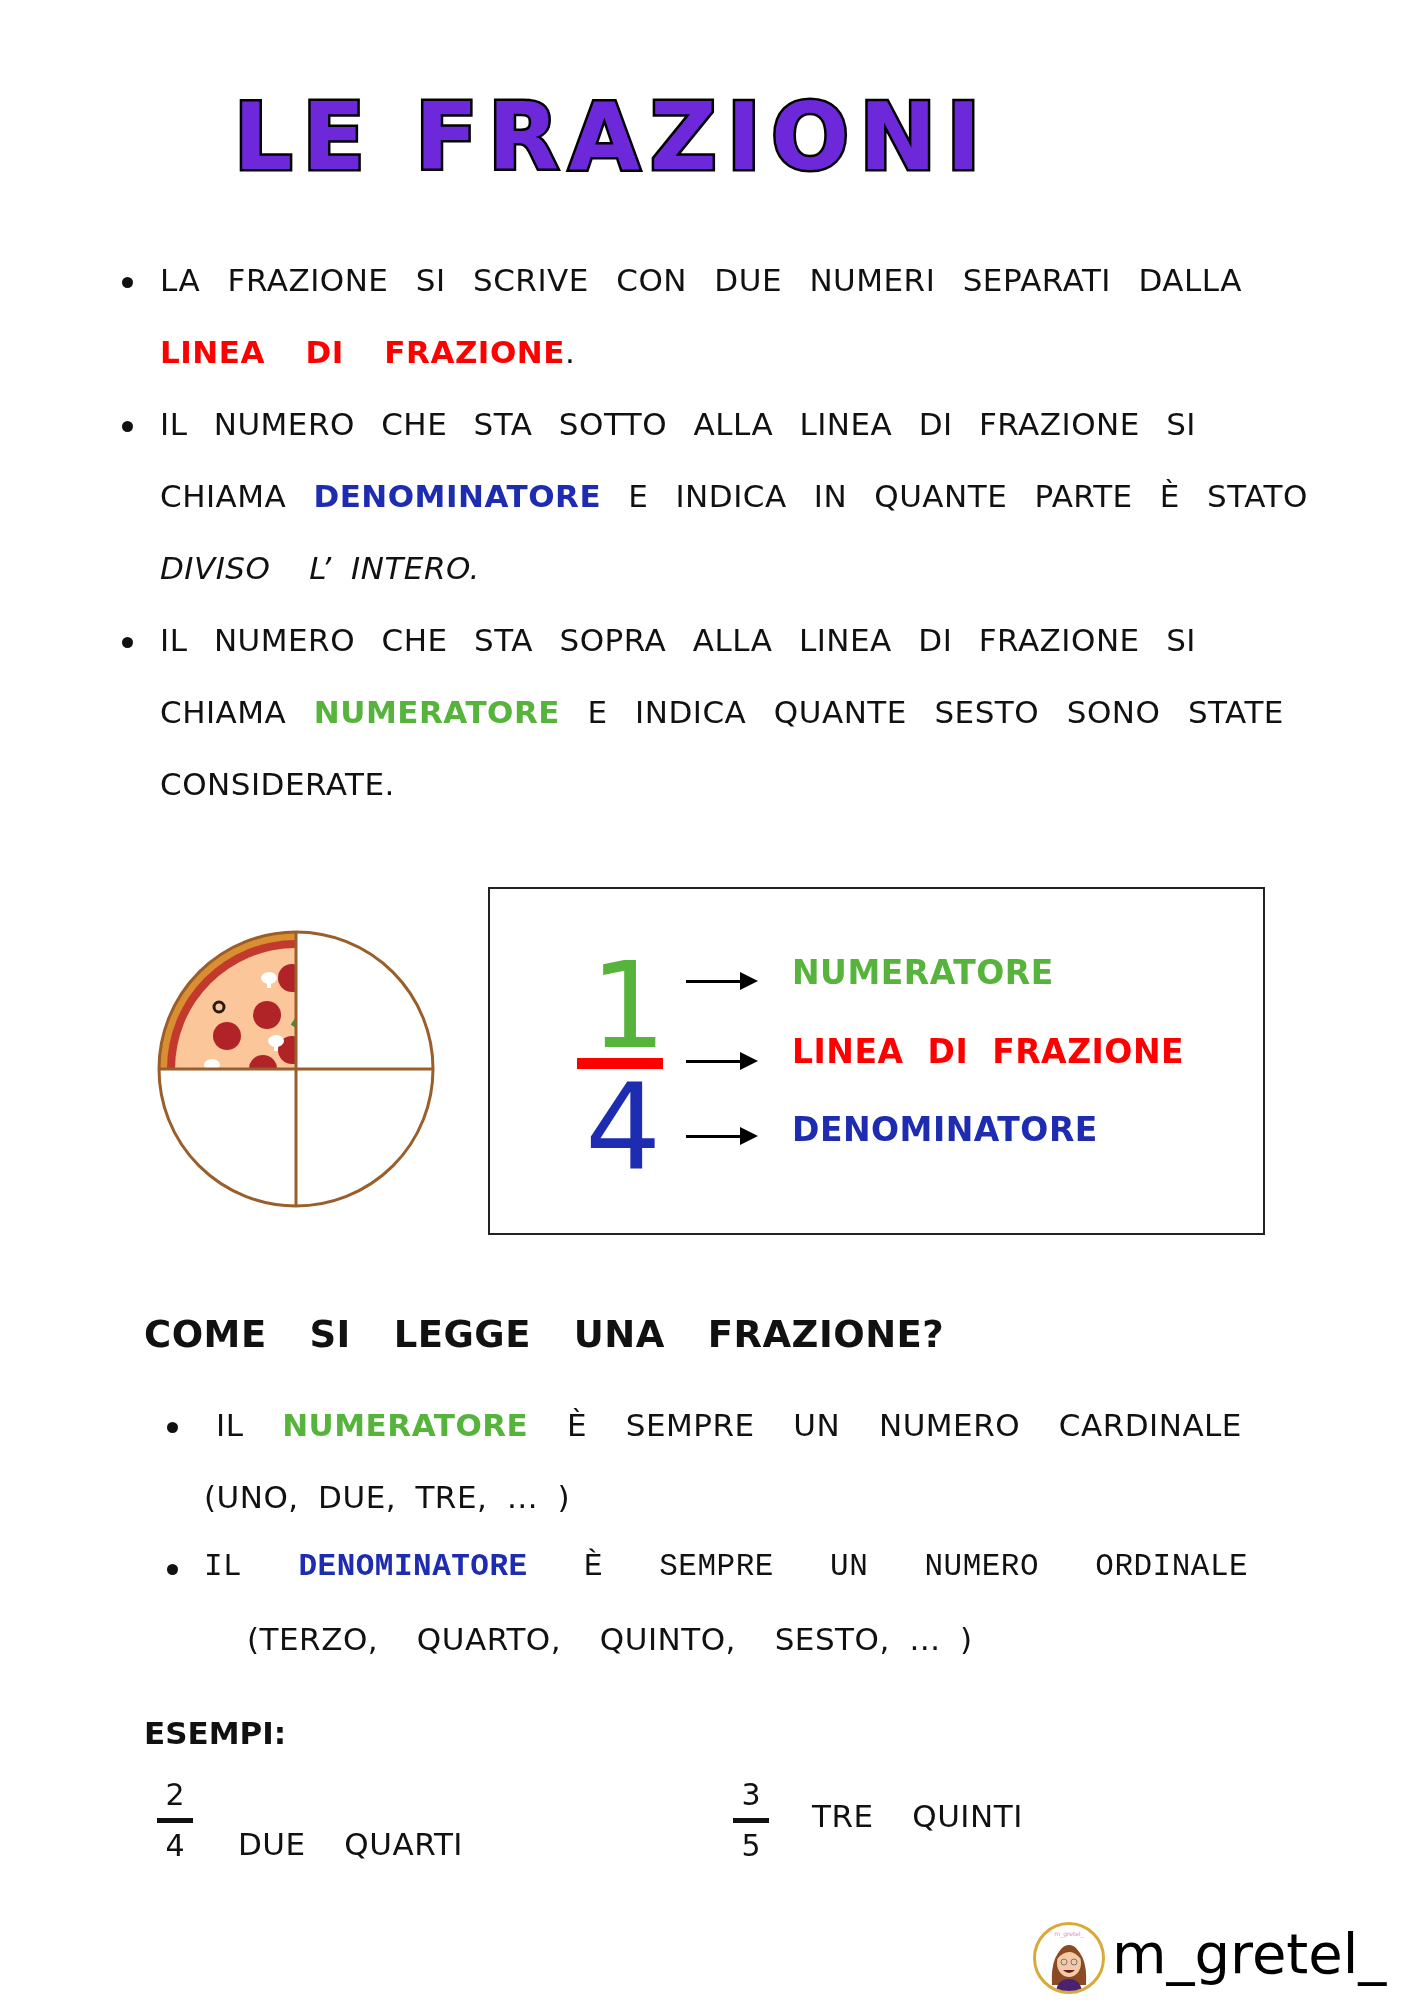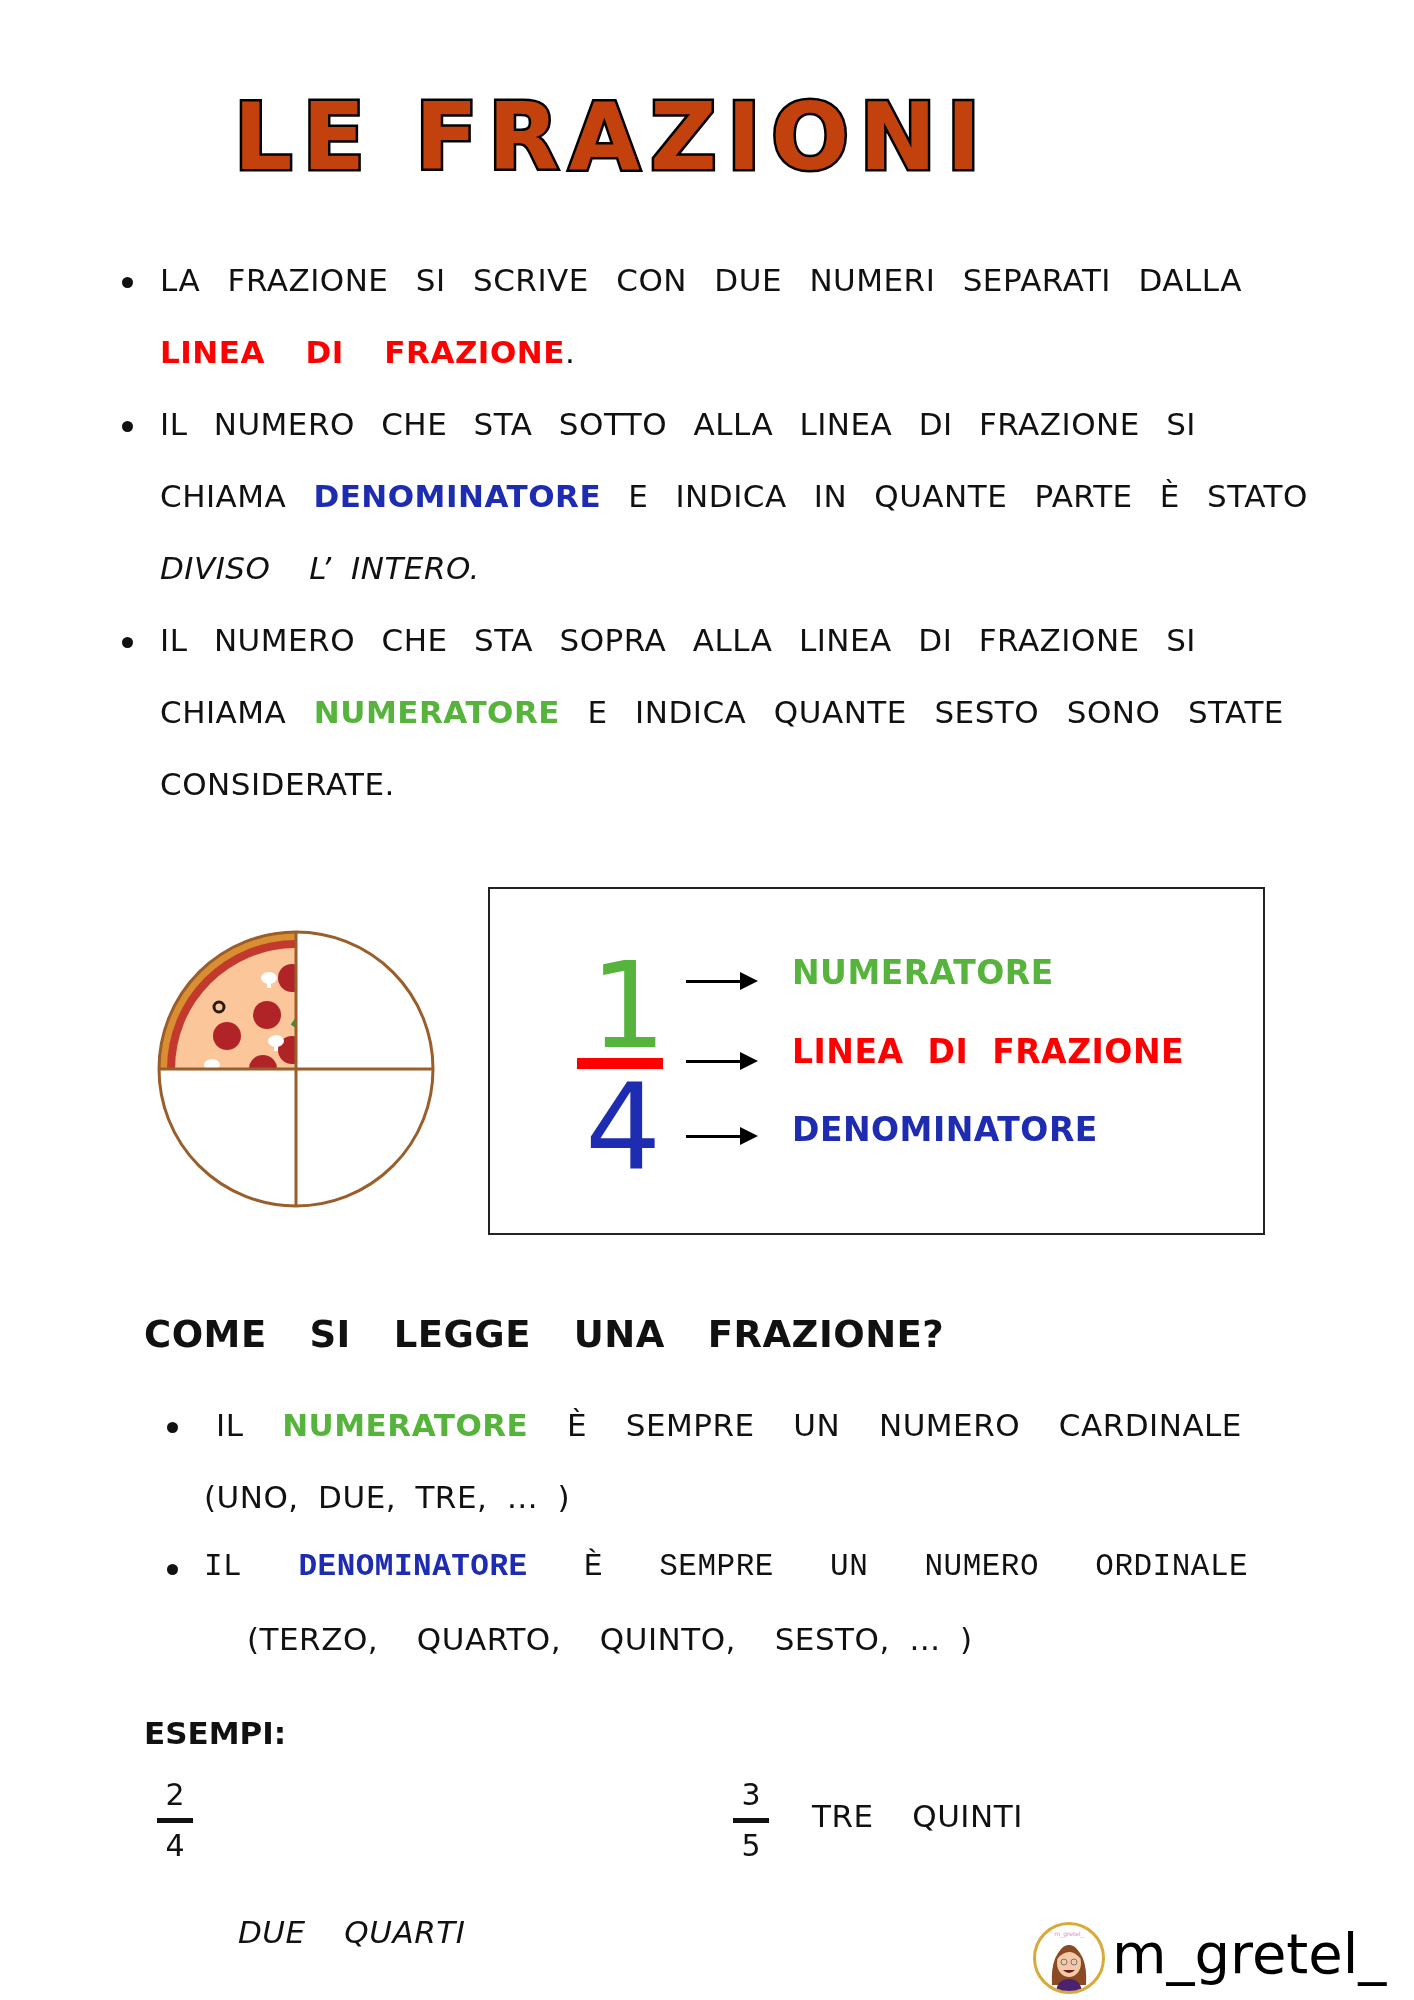--- a/index.html
+++ b/index.html
@@ -4,21 +4,21 @@
 <style>
   html, body { margin: 0; padding: 0; background: #ffffff; }
   body { width: 1414px; height: 2000px; position: relative; overflow: hidden;
          font-family: "DejaVu Sans", sans-serif; color: #111111; }
   .abs { position: absolute; white-space: nowrap; }
 
   
   .title { left: 0; width: 1224px; top: 92px; text-align: center;
            font-family: "DejaVu Sans", sans-serif; font-weight: bold;
            font-size: 92px; letter-spacing: 10px; line-height: 1;
-           color: #c2410c; -webkit-text-stroke: 5px #000000; paint-order: stroke fill; }
+           color: #6d28d9; -webkit-text-stroke: 5px #000000; paint-order: stroke fill; }
   .title .gap { display: inline-block; width: 40px; }
 
   .line { font-size: 31px; line-height: 36px; letter-spacing: 0.5px; word-spacing: 9px; }
   .bullet { width: 11px; height: 11px; border-radius: 50%; background: #111; }
   .red { color: #ff0000; font-weight: bold; }
   .blue { color: #1d2cb0; font-weight: bold; }
   .green { color: #56b33b; font-weight: bold; }
 
   .just { display: flex; justify-content: space-between; gap: 9px; }
 
@@ -171,21 +171,21 @@
 <div class="abs line" style="left:204px; top:1549px; white-space:pre;font-family:Liberation Mono, monospace;"><span>IL</span>  <span class="blue">DENOMINATORE</span>  <span>È  SEMPRE  UN  NUMERO  ORDINALE</span></div>
 <div class="abs line" style="left:204px; top:1621px; white-space:pre;margin-left:43px;">(TERZO,  QUARTO,  QUINTO,  SESTO, … )</div>
 
 <div class="abs" style="left:144px; top:1715px; font-size:31px; font-weight:bold; line-height:36px;">ESEMPI:</div>
 
 <div class="abs" style="left:155px; top:1780px; width:40px;">
   <div class="smallnum">2</div>
   <div class="smallbar" style="margin:8px 2px 8px 2px;"></div>
   <div class="smallnum">4</div>
 </div>
-<div class="abs line" style="left:238px; top:1914px; white-space:pre;font-style:italic;">DUE  QUARTI</div>
+<div class="abs line" style="left:238px; top:1826px; white-space:pre;">DUE  QUARTI</div>
 
 <div class="abs" style="left:731px; top:1780px; width:40px;">
   <div class="smallnum">3</div>
   <div class="smallbar" style="margin:8px 2px 8px 2px;"></div>
   <div class="smallnum">5</div>
 </div>
 <div class="abs line" style="left:812px; top:1798px; white-space:pre;">TRE  QUINTI</div>
 
 <div class="abs avatar">
   <svg width="66" height="66" viewBox="0 0 66 66">

